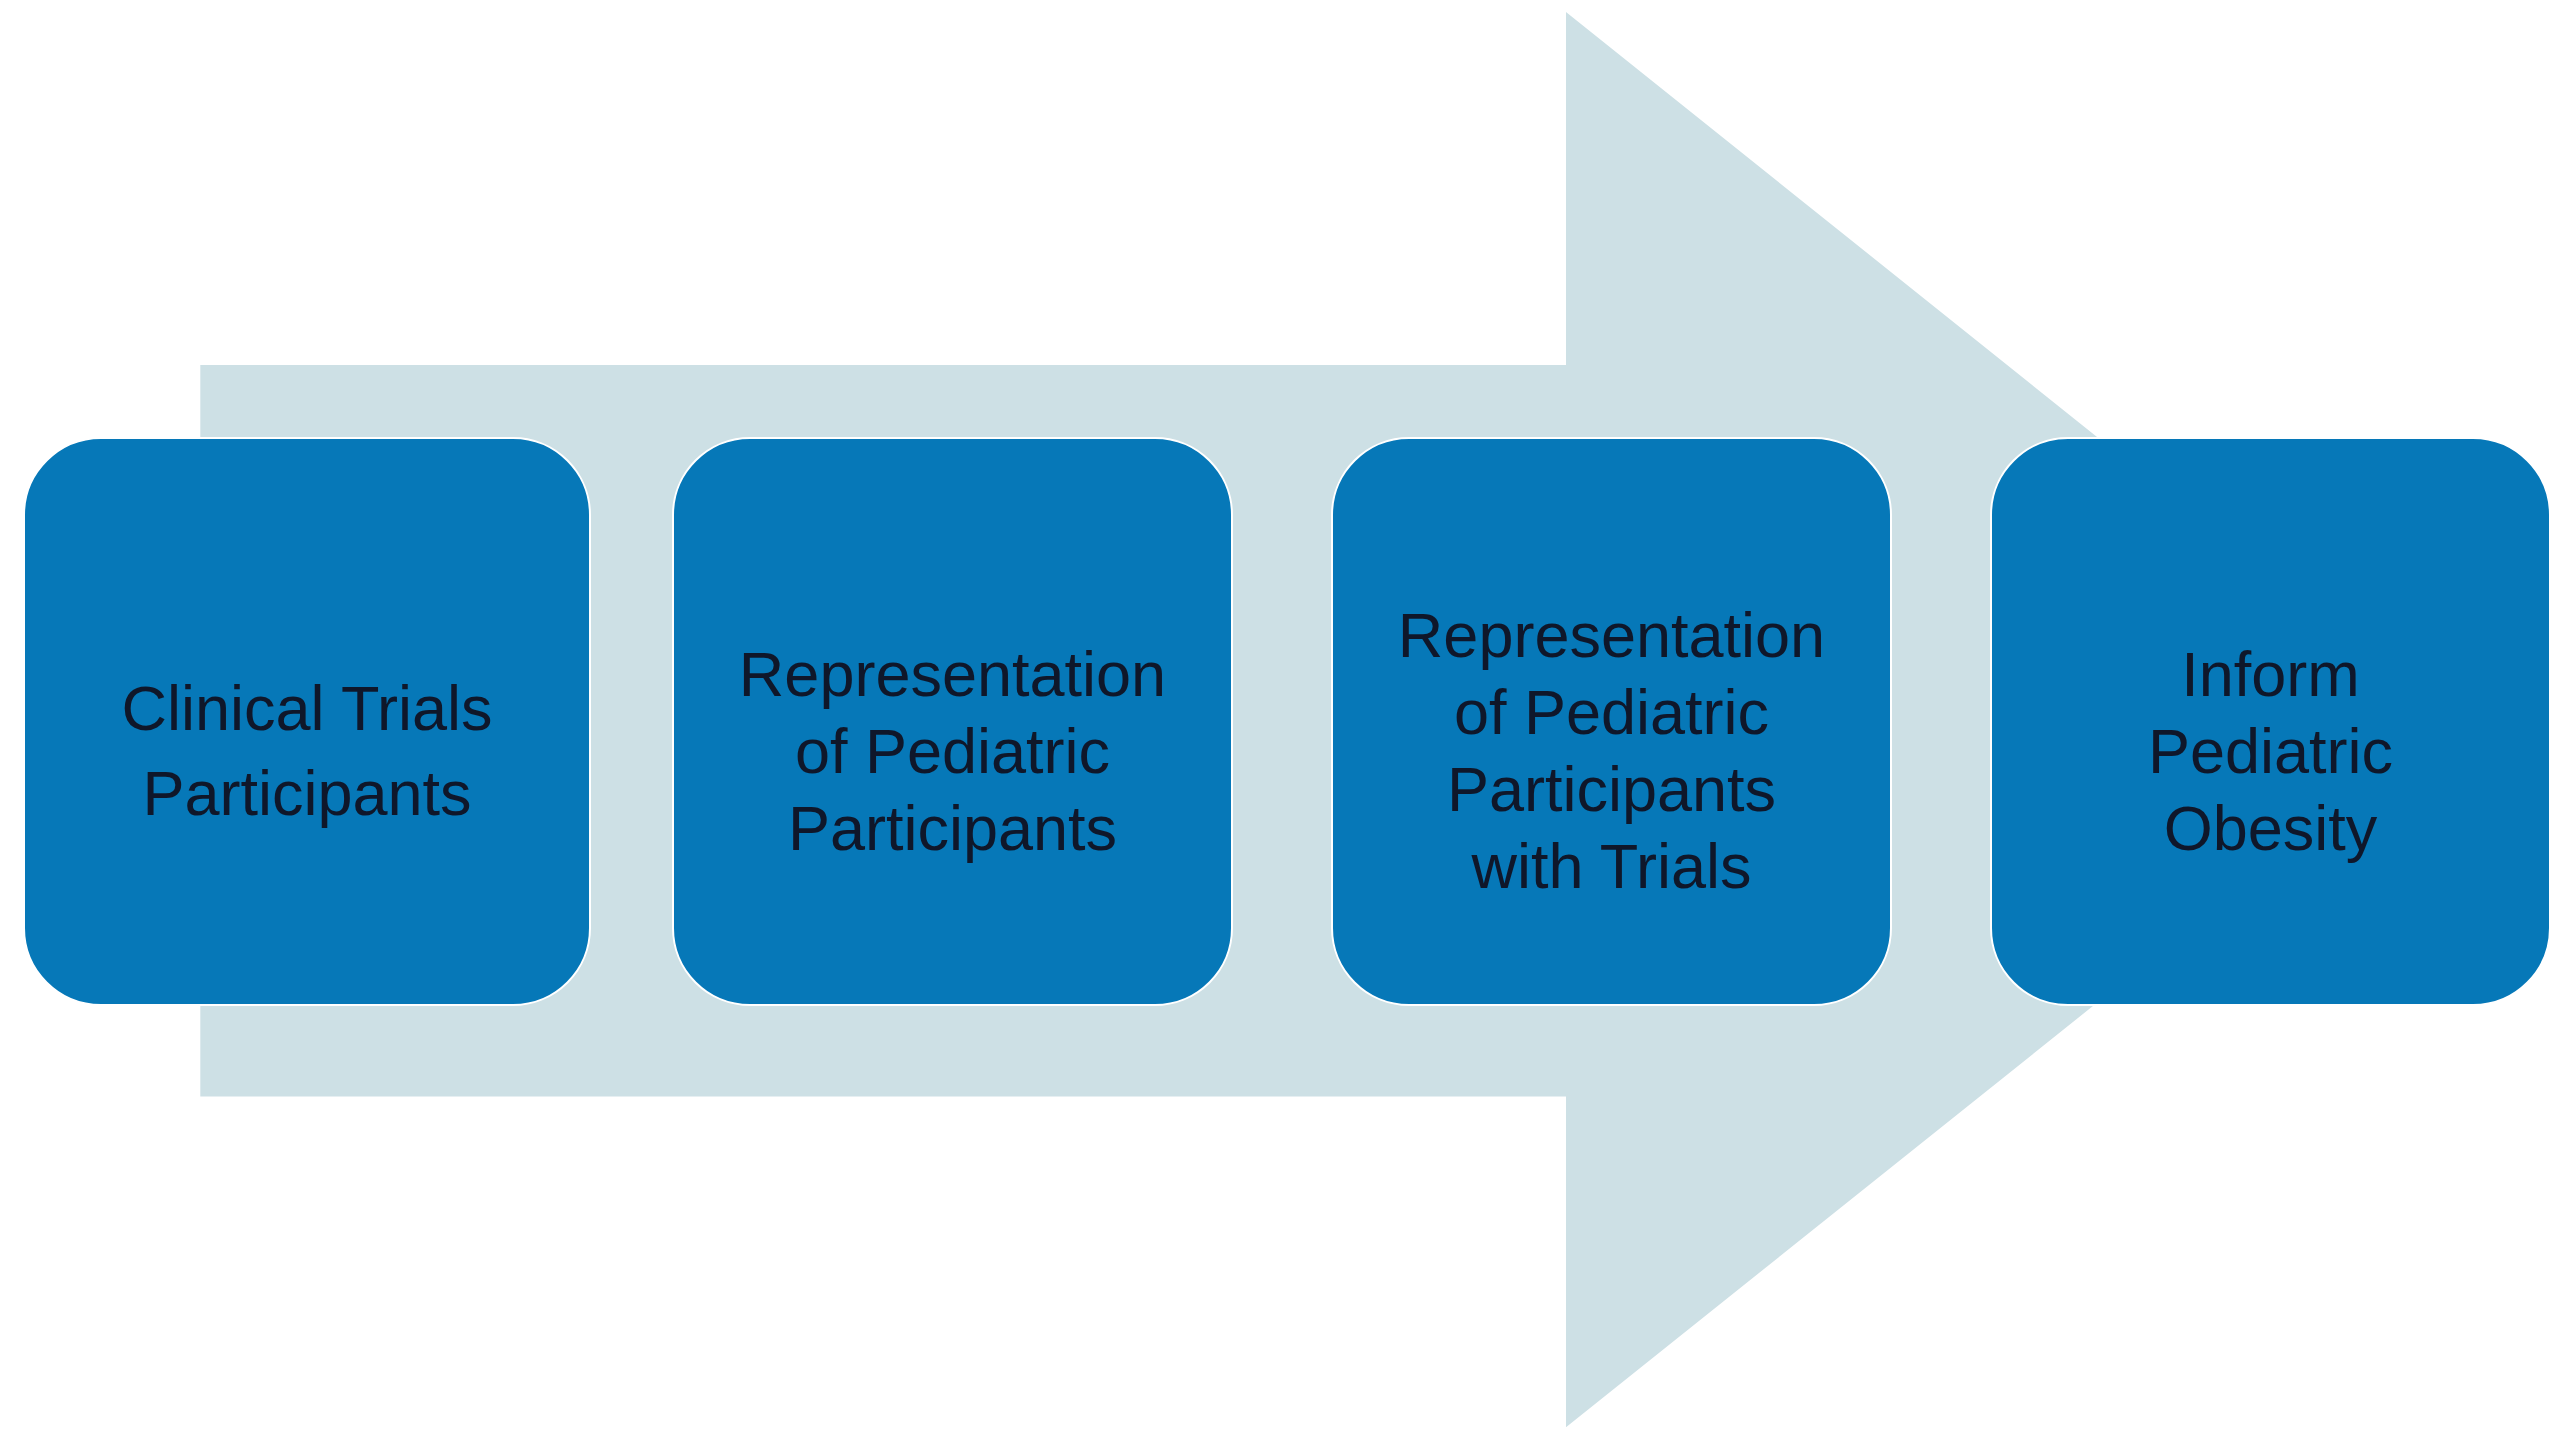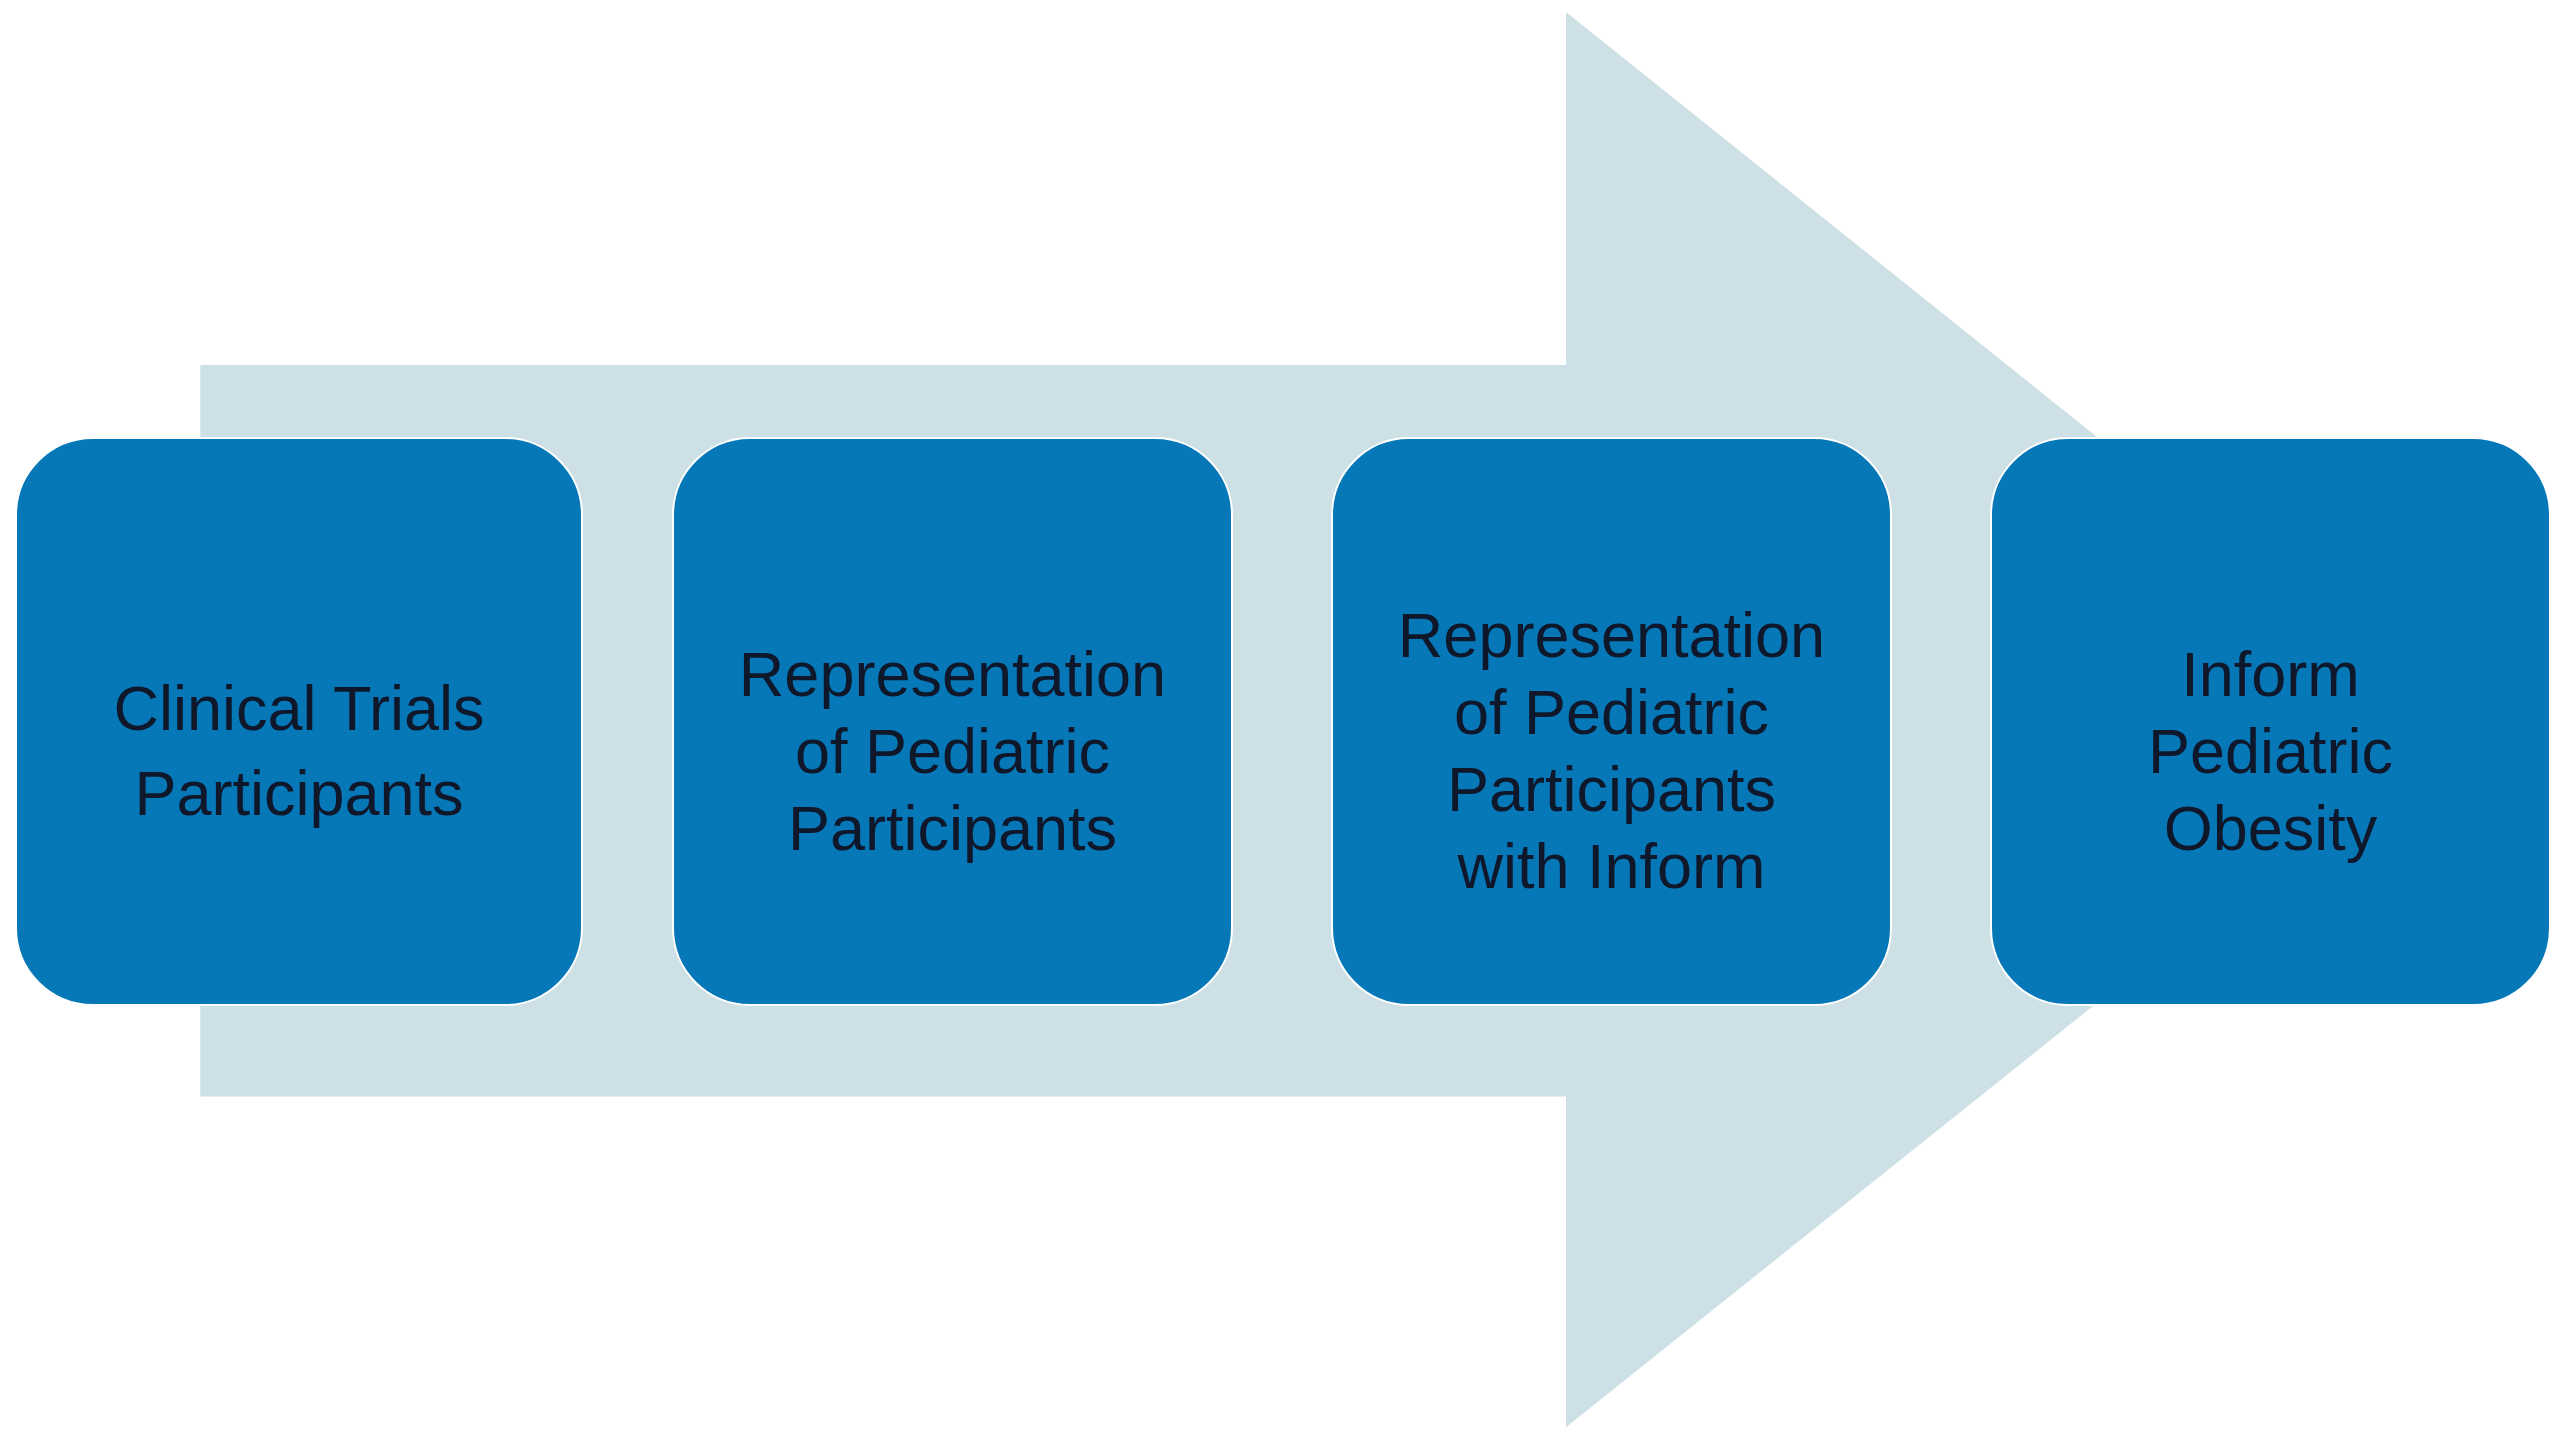--- a/index.html
+++ b/index.html
@@ -39,21 +39,21 @@
     text-align: left;
     padding-top: 59px; 
     font-size: 63px;
     line-height: 77px;
     font-weight: 400;
   }
   .step-box .line {
     display: block;
     white-space: nowrap;
   }
-  .b1 { left: 15px;   width: 568px; gap: 8px; }
+  .b1 { left: 23px;   width: 568px; gap: 8px; }
   .b2 { left: 672px; width: 561px; }
   .b3 { left: 1331px; width: 561px; }
   .b4 { left: 1990px; width: 561px; }
 </style>
 </head>
 <body>
 
 <div class="canvas">
 
   <svg class="arrow-svg" viewBox="0 0 3928 2226" xmlns="http://www.w3.org/2000/svg" aria-hidden="true">
@@ -68,21 +68,21 @@
   <div class="step-box b2">
     <span class="line">Representation</span>
     <span class="line">of Pediatric</span>
     <span class="line">Participants</span>
   </div>
 
   <div class="step-box b3">
     <span class="line">Representation</span>
     <span class="line">of Pediatric</span>
     <span class="line">Participants</span>
-    <span class="line">with Inform</span>
+    <span class="line">with Trials</span>
   </div>
 
   <div class="step-box b4">
     <span class="line">Inform</span>
     <span class="line">Pediatric</span>
     <span class="line">Obesity</span>
   </div>
 
 </div>
 

